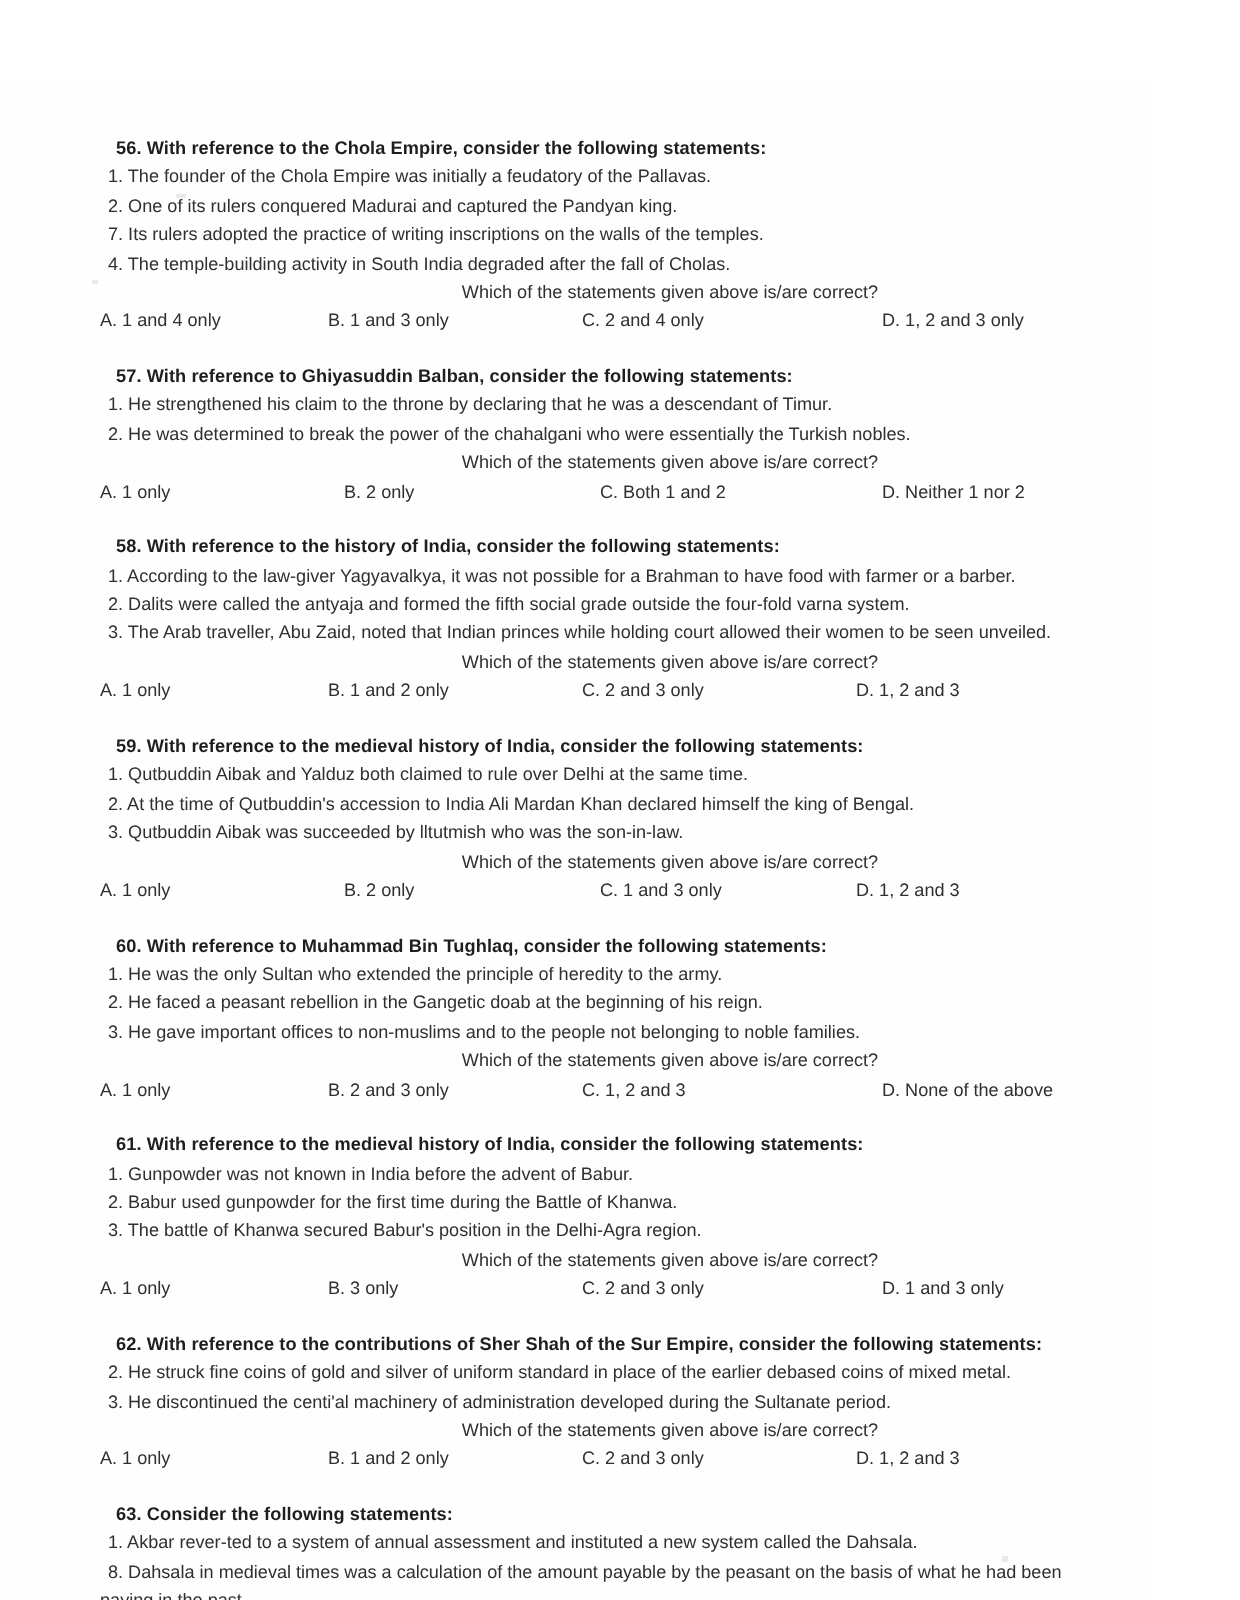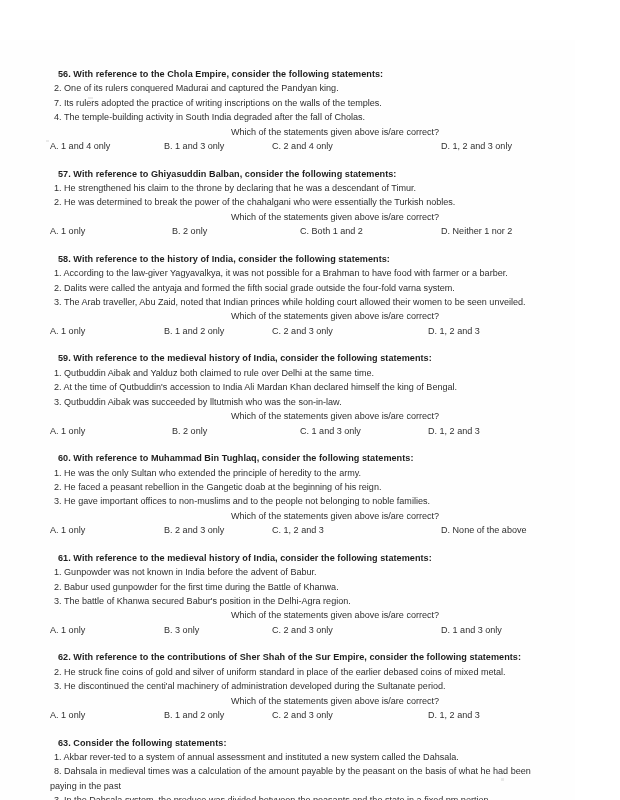--- a/index.html
+++ b/index.html
@@ -75,40 +75,41 @@
     color: #2f2f2f;
     padding-left: 24px;
   }
   .opt {
     position: absolute;
     top: 0;
     white-space: nowrap;
   }
   .opt-a { left: 50px; }
   .opt-b { left: 164px; }
-  .opt-c { left: 272px; }
+  .opt-c { left: 291px; }
   .opt-d { left: 428px; }
   
   .q-options.wideD .opt-d { left: 441px; }
   .q-options.b172 .opt-b { left: 172px; }
   .q-options.c300 .opt-c { left: 300px; }
 </style>
 </head>
 <body>
 
 <div class="page">
 
   <span class="speck" style="left:88px;top:57px;width:5px;height:2px;"></span>
   <span class="speck" style="left:46px;top:100px;width:3px;height:2px;"></span>
   <span class="speck" style="left:501px;top:738px;width:3px;height:3px;"></span>
 
   <div class="content">
 
     <div class="qblock">
       <div class="q-heading">56. With reference to the Chola Empire, consider the following statements:</div>
+      <div class="q-statement">1. The founder of the Chola Empire was initially a feudatory of the Pallavas.</div>
       <div class="q-statement">2. One of its rulers conquered Madurai and captured the Pandyan king.</div>
       <div class="q-statement">7. Its rulers adopted the practice of writing inscriptions on the walls of the temples.</div>
       <div class="q-statement">4. The temple-building activity in South India degraded after the fall of Cholas.</div>
       <div class="q-prompt">Which of the statements given above is/are correct?</div>
       <div class="q-options wideD">
         <span class="opt opt-a">A. 1 and 4 only</span>
         <span class="opt opt-b">B. 1 and 3 only</span>
         <span class="opt opt-c">C. 2 and 4 only</span>
         <span class="opt opt-d">D. 1, 2 and 3 only</span>
       </div>

